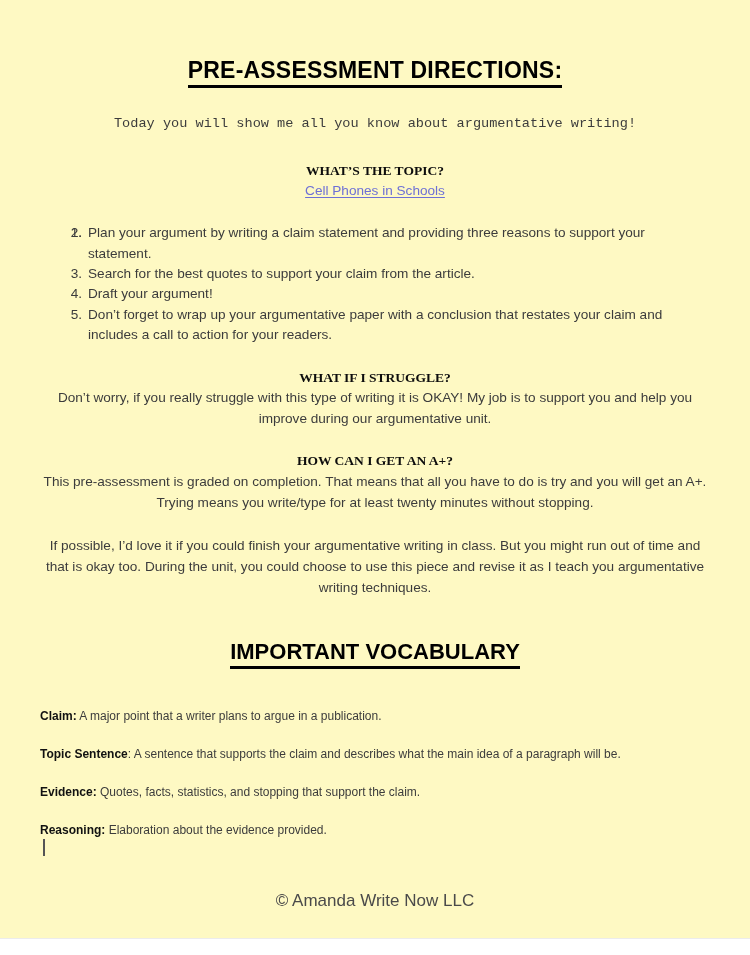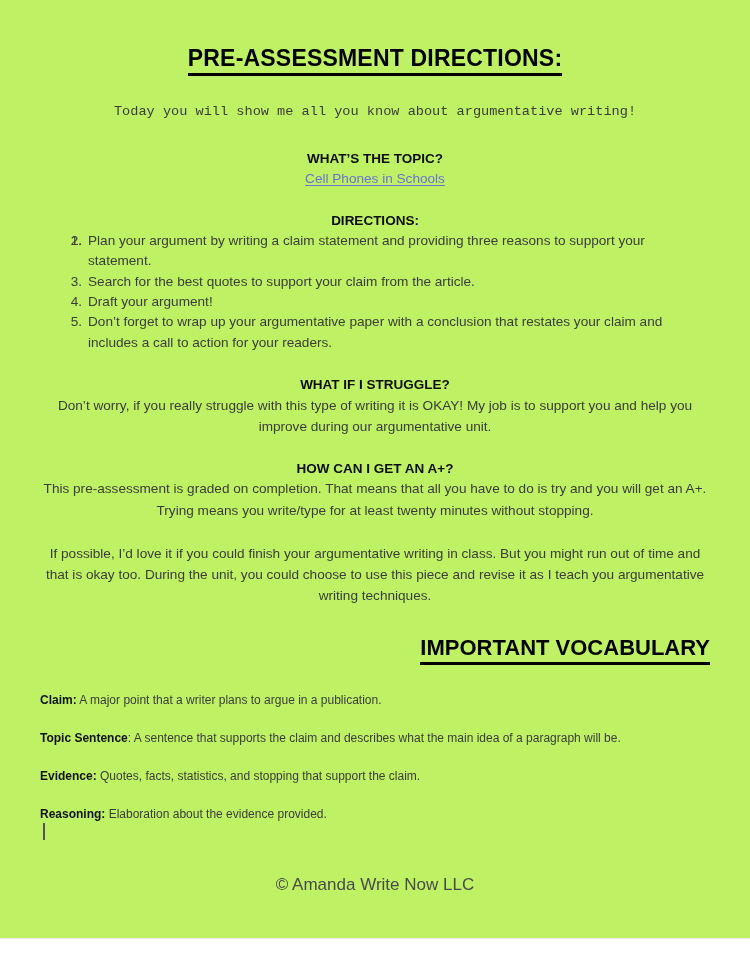--- a/index.html
+++ b/index.html
@@ -10,23 +10,23 @@
   body {
     width: 750px;
     height: 955px;
     overflow: hidden;
     font-family: "Liberation Sans", sans-serif;
   }
   .page {
     position: relative;
     width: 750px;
     height: 938px;
-    background: #bef264;
+    background: #fef9c3;
     box-sizing: border-box;
-    padding: 2px 40px;
+    padding: 14px 40px;
   }
   .page-gutter {
     position: absolute;
     left: 0;
     top: 938px;
     width: 750px;
     height: 17px;
     background: #ffffff;
     border-top: 1px solid #ececec;
     box-sizing: border-box;
@@ -42,39 +42,40 @@
     margin: 0;
     padding-top: 44px;
     line-height: 1.1;
   }
   .doc-title span.u {
     border-bottom: 3px solid #000;
     padding-bottom: 2px;
     display: inline-block;
   }
   .section-title {
-    text-align: right;
+    text-align: center;
     font-size: 22px;
     font-weight: bold;
     color: #000000;
-    margin: 0;
+    margin: 12px;
     line-height: 1.1;
   }
   .section-title span.u {
     border-bottom: 3px solid #000;
     padding-bottom: 2px;
     display: inline-block;
   }
   .sub-head {
     text-align: center;
     font-size: 13.5px;
     font-weight: bold;
     color: #0d0d0d;
     margin: 0;
     line-height: 1.45;
+    font-family: Liberation Serif, serif;
   }
 
   
   .intro {
     text-align: center;
     font-size: 13.6px;
     color: #3c3c3c;
     margin: 0;
     line-height: 1.5;
     font-family: Liberation Mono, monospace;
@@ -163,21 +164,20 @@
 
   <div class="sp-26"></div>
 
   <p class="sub-head">WHAT’S THE TOPIC?</p>
   <p class="center-para">
     <a class="topic-link" href="#" style="color: rgb(109, 112, 214); text-decoration-color: rgb(109, 112, 214);">Cell Phones in Schools</a>
   </p>
 
   <div class="sp-22"></div>
 
-  <p class="sub-head">DIRECTIONS:</p>
 
   <ol class="directions">
     <li>
       <span class="num">1.</span>
     </li>
     <li>
       <span class="num">2.</span>
       <span>Plan your argument by writing a claim statement and providing three reasons to support your statement.</span>
     </li>
     <li>

